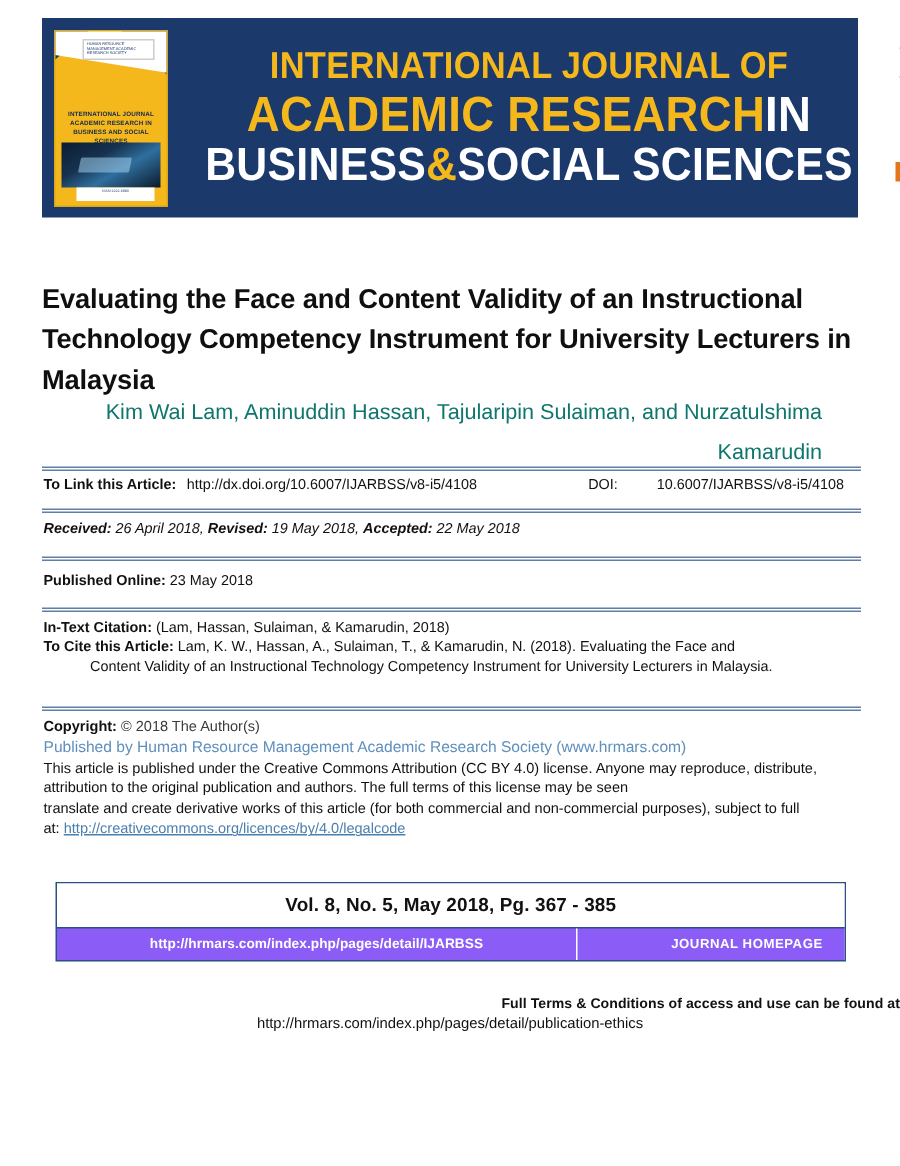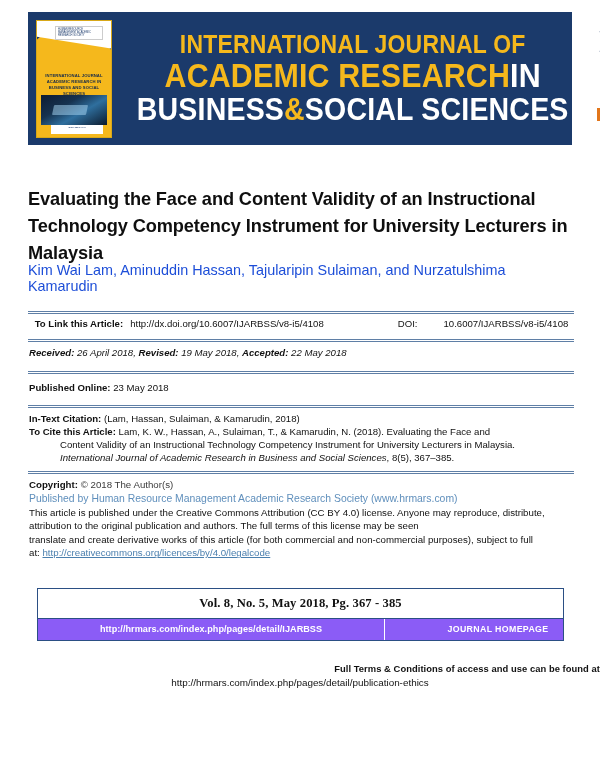--- a/index.html
+++ b/index.html
@@ -217,22 +217,23 @@
     line-height: 27px;
     letter-spacing: -.1px;
     color: #0f0f0f;
   }
   .authors {
     position: absolute;
     left: 28px;
     top: 262px;
     width: 520px;
     font-size: 14.4px;
-    line-height: 16px;
-    color: #1d4ed8;
+    line-height: 27px;
+    color: #0f766e;
+    text-align: right;
   }
 
   
   .rule {
     position: absolute;
     left: 28px;
     width: 546px;
     height: 3px;
     border-top: 1.2px solid #5f7fa6;
     border-bottom: 1.2px solid #5f7fa6;
@@ -245,21 +246,20 @@
     font-size: 9.6px;
     line-height: 13px;
     color: #111111;
   }
   .meta-line b { font-weight: bold; }
   .ital { font-style: italic; }
 
   .doi-row {
     display: flex;
     align-items: baseline;
-    justify-content: center;
   }
   .doi-label { font-weight: bold; white-space: nowrap; }
   .doi-url { margin-left: 7px; white-space: nowrap; }
   .doi-tag { margin-left: 74px; white-space: nowrap; }
   .doi-val { margin-left: 26px; white-space: nowrap; }
 
   .cite-body {
     padding-left: 0;
   }
   .cite-indent {
@@ -297,21 +297,20 @@
   }
   .vol-top {
     height: 29px;
     line-height: 29px;
     text-align: center;
     font-size: 12.6px;
     font-weight: bold;
     color: #111111;
     background: #ffffff;
     letter-spacing: .1px;
-    font-family: Liberation Serif, serif;
   }
   .vol-bot {
     display: flex;
     height: 21px;
     background: #8b5cf6;
     border-top: 1.4px solid #2b4f84;
     gap: 48px;
   }
   .vol-url {
     flex: 1 1 auto;
@@ -425,23 +424,20 @@
   <div class="meta-line" style="top:412px;">
     <div class="cite-body">
       <b>In-Text Citation:</b>
       <span>(Lam, Hassan, Sulaiman, &amp; Kamarudin, 2018)</span>
     </div>
     <div class="cite-body">
       <b>To Cite this Article:</b>
       <span>Lam, K. W., Hassan, A., Sulaiman, T., &amp; Kamarudin, N. (2018). Evaluating the Face and</span>
     </div>
     <div class="cite-indent">Content Validity of an Instructional Technology Competency Instrument for University Lecturers in Malaysia.</div>
-    <div class="cite-indent">
-      <span class="ital">International Journal of Academic Research in Business and Social Sciences</span><span>, 8(5), 367–385.</span>
-    </div>
   </div>
 
   <div class="rule" style="top:471px;"></div>
   <div class="copy-block" style="top:478px;">
     <div class="copy-head">
       <span>Copyright:</span>
       <span class="reg">© 2018 The Author(s)</span>
     </div>
     <div class="pub-by">Published by Human Resource Management Academic Research Society (www.hrmars.com)</div>
     <div>This article is published under the Creative Commons Attribution (CC BY 4.0) license. Anyone may reproduce, distribute,</div>

